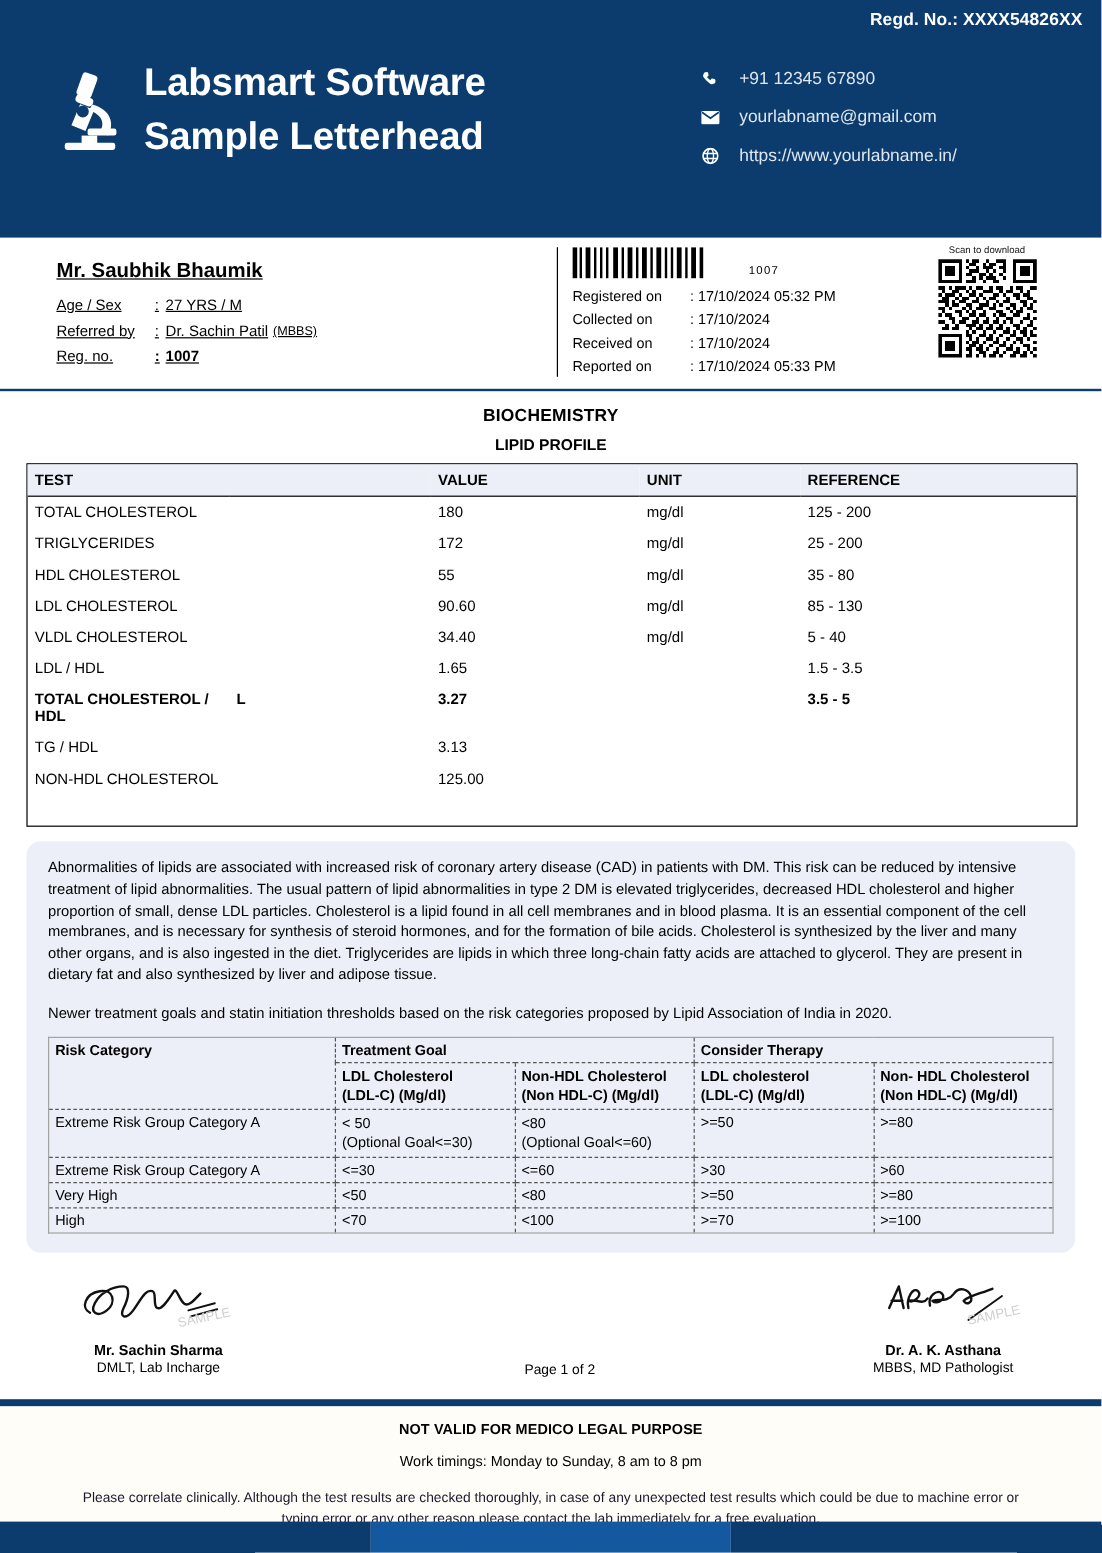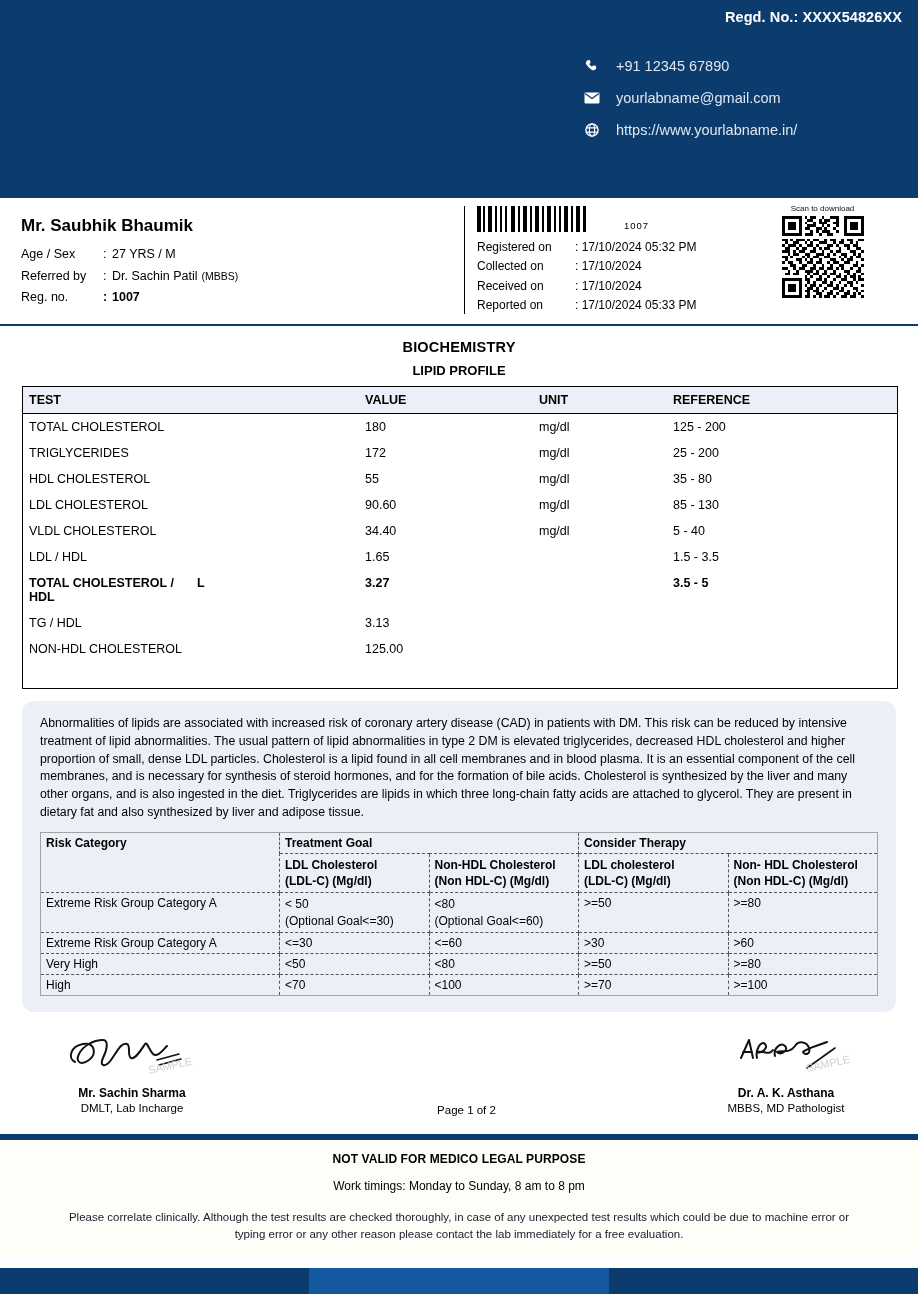--- a/index.html
+++ b/index.html
@@ -77,22 +77,23 @@
 
   
   .patient-bar {
     position: relative;
     height: 128px;
     border-bottom: 2px solid #0c3c6e;
     box-sizing: border-box;
   }
   .patient-info {
     position: absolute;
-    left: 21px;
+    left: 47px;
     top: 18px;
+    text-decoration: underline;
   }
   .patient-name {
     font-size: 17px;
     font-weight: bold;
     margin-bottom: 8px;
   }
   .pi-row {
     display: flex;
     font-size: 12.5px;
     line-height: 1.72;
@@ -284,20 +285,38 @@
   }
   .bb-dark { background: #0c3c6e; flex: 1 1 auto; }
   .bb-light { background: #14599f; width: 300px; flex: none; }
 </style>
 </head>
 <body>
 
 <div class="header">
   <div class="regd-no">Regd. No.: XXXX54826XX</div>
 
+  <div class="brand-block">
+    <span class="microscope-icon">
+      <svg viewBox="0 0 58 68" width="58" height="68" aria-hidden="true">
+        <g fill="#ffffff">
+          <rect x="20" y="4" width="13" height="20" rx="3" transform="rotate(20 26 14)"></rect>
+          <rect x="17" y="23" width="15" height="7" rx="3" transform="rotate(20 24 26)"></rect>
+          <path d="M20 30 L32 34 L26 52 L14 48 Z" transform="rotate(4 23 41)"></path>
+          <circle cx="23" cy="36" r="5" fill="#0c3c6e"></circle>
+          <path d="M31 30 C46 34, 50 46, 44 56 L37 53 C42 46, 39 38, 28 35 Z"></path>
+          <rect x="27" y="50" width="24" height="6" rx="2"></rect>
+          <rect x="22" y="56" width="13" height="7"></rect>
+          <rect x="8" y="62" width="42" height="6" rx="2"></rect>
+        </g>
+      </svg>
+    </span>
+    <div class="brand-title">Labsmart Software
+Sample Letterhead</div>
+  </div>
 
   <div class="contact-block">
     <div class="contact-row">
       <span class="ic">
         <svg width="15" height="15" viewBox="0 0 16 16">
             <path fill="#ffffff" d="M3.2 1.2c-.6 0-1.2.4-1.5 1L1 4c-.2.6 0 1.3.4 1.8 1.6 2.3 3.6 4.2 5.9 5.8.5.4 1.2.5 1.8.3l1.8-.7c.6-.2 1-.8 1-1.5l0-1.5c0-.5-.4-.9-.9-1l-2-.3c-.4-.1-.8.1-1 .5l-.5.9C6.3 7.6 5.2 6.6 4.4 5.4l.9-.5c.4-.2.6-.6.5-1l-.3-2c-.1-.5-.5-.8-1-.8z"></path>
           </svg>
       </span>
       <span>+91 12345 67890</span>
     </div>
@@ -690,20 +709,21 @@
       </tr>
       <tr class="spacer-row">
           <td colspan="5"></td>
         </tr>
     </tbody>
   </table>
 </div>
 
 <div class="interp">
   <p>Abnormalities of lipids are associated with increased risk of coronary artery disease (CAD) in patients with DM. This risk can be reduced by intensive treatment of lipid abnormalities. The usual pattern of lipid abnormalities in type 2 DM is elevated triglycerides, decreased HDL cholesterol and higher proportion of small, dense LDL particles. Cholesterol is a lipid found in all cell membranes and in blood plasma. It is an essential component of the cell membranes, and is necessary for synthesis of steroid hormones, and for the formation of bile acids. Cholesterol is synthesized by the liver and many other organs, and is also ingested in the diet. Triglycerides are lipids in which three long-chain fatty acids are attached to glycerol. They are present in dietary fat and also synthesized by liver and adipose tissue.</p>
+  <p class="second">Newer treatment goals and statin initiation thresholds based on the risk categories proposed by Lipid Association of India in 2020.</p>
 
   <table class="risk">
     <tbody>
       <tr>
         <td class="rk-c1 hdr" rowspan="2">Risk Category</td>
         <td class="hdr" colspan="2">Treatment Goal</td>
         <td class="hdr" colspan="2">Consider Therapy</td>
       </tr>
       <tr>
         <td class="rk-c2 hdr cell-2line">LDL Cholesterol

